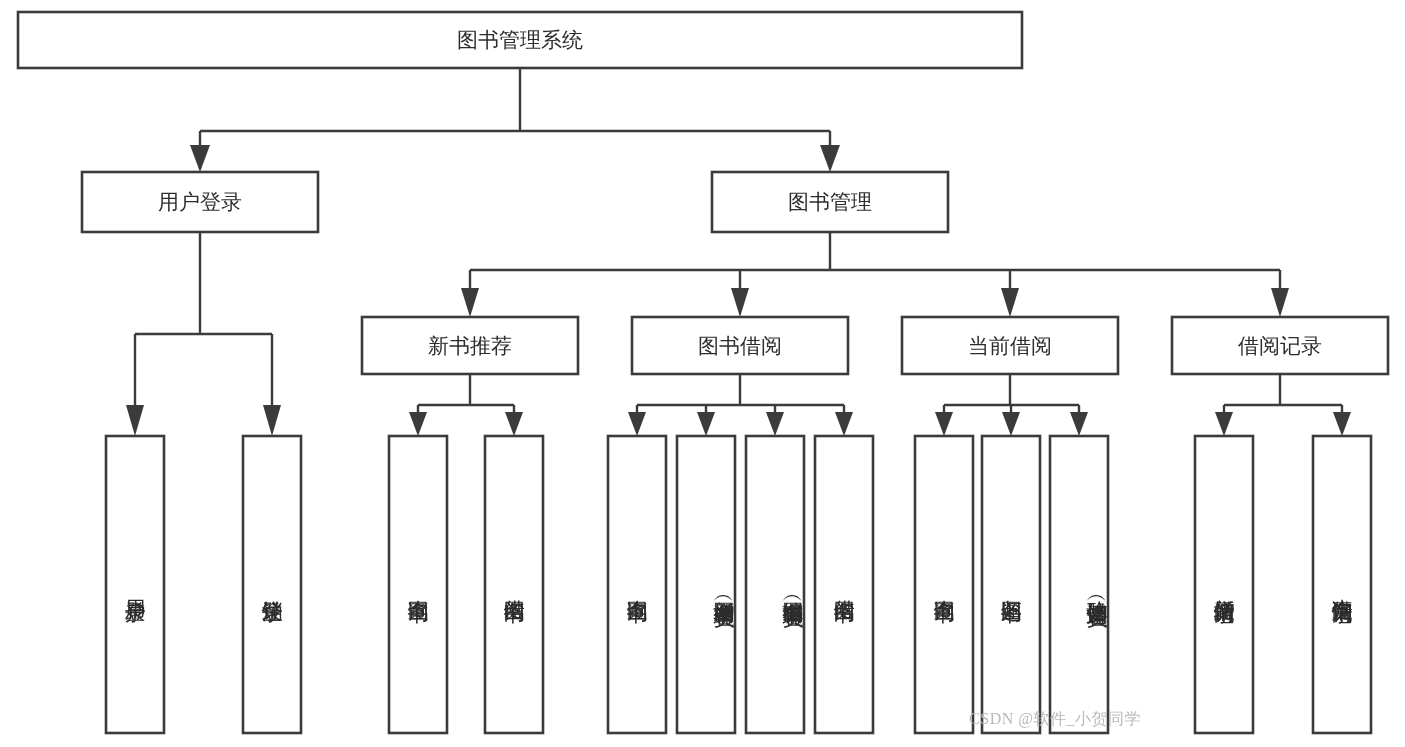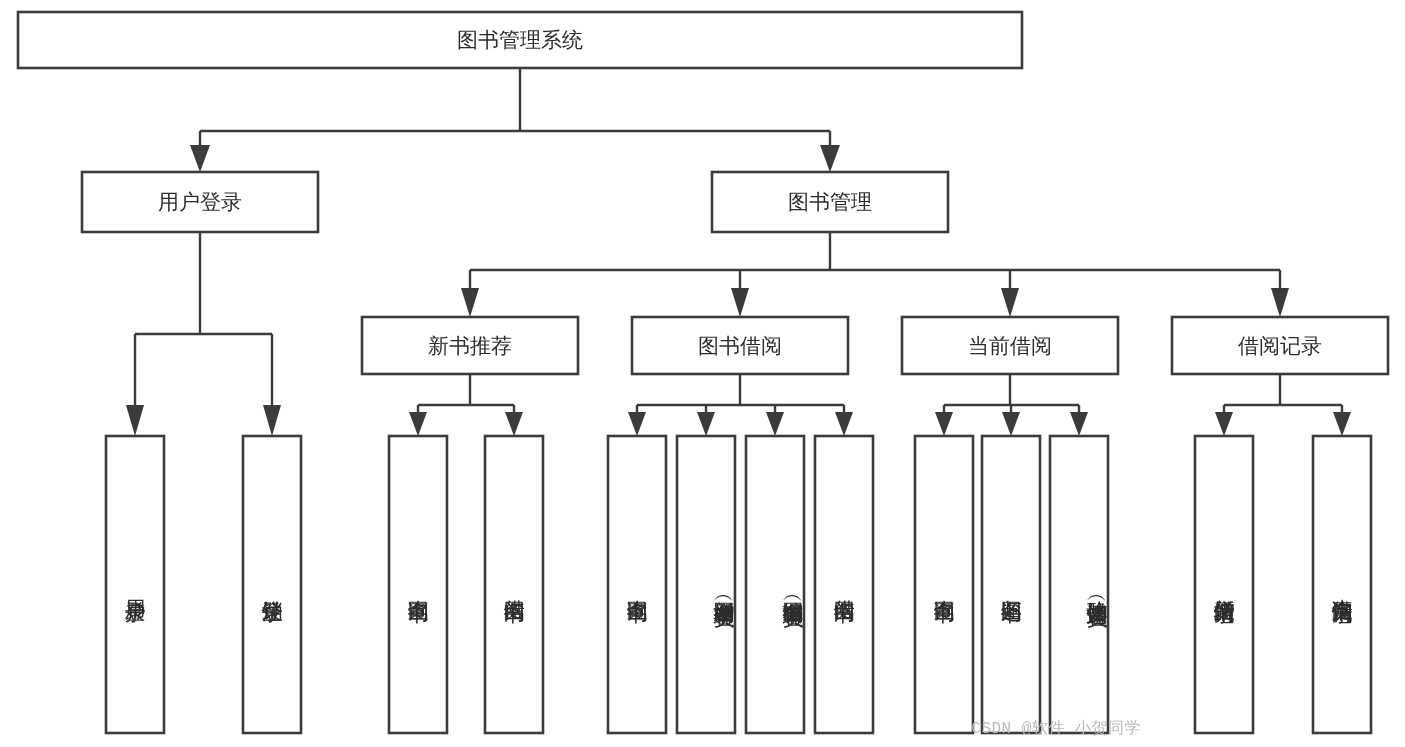--- a/index.html
+++ b/index.html
@@ -59,24 +59,24 @@
     line-height: 1.06;
     color: #2c2c2c;
     letter-spacing: 1px;
     white-space: nowrap;
     pointer-events: none;
     text-align: center;
   }
   .watermark {
     position: absolute;
     right: 10px;
-    bottom: 8px;
+    bottom: 17px;
     font-size: 16px;
     color: #b9b9b9;
-    font-family: Liberation Mono, monospace;
+    font-family: Liberation Serif, serif;
     white-space: nowrap;
     letter-spacing: 0.5px;
   }
 </style>
 </head>
 <body>
 
 <div id="diagram-root">
 
   <svg class="diagram-canvas" viewBox="0 0 1405 747">

